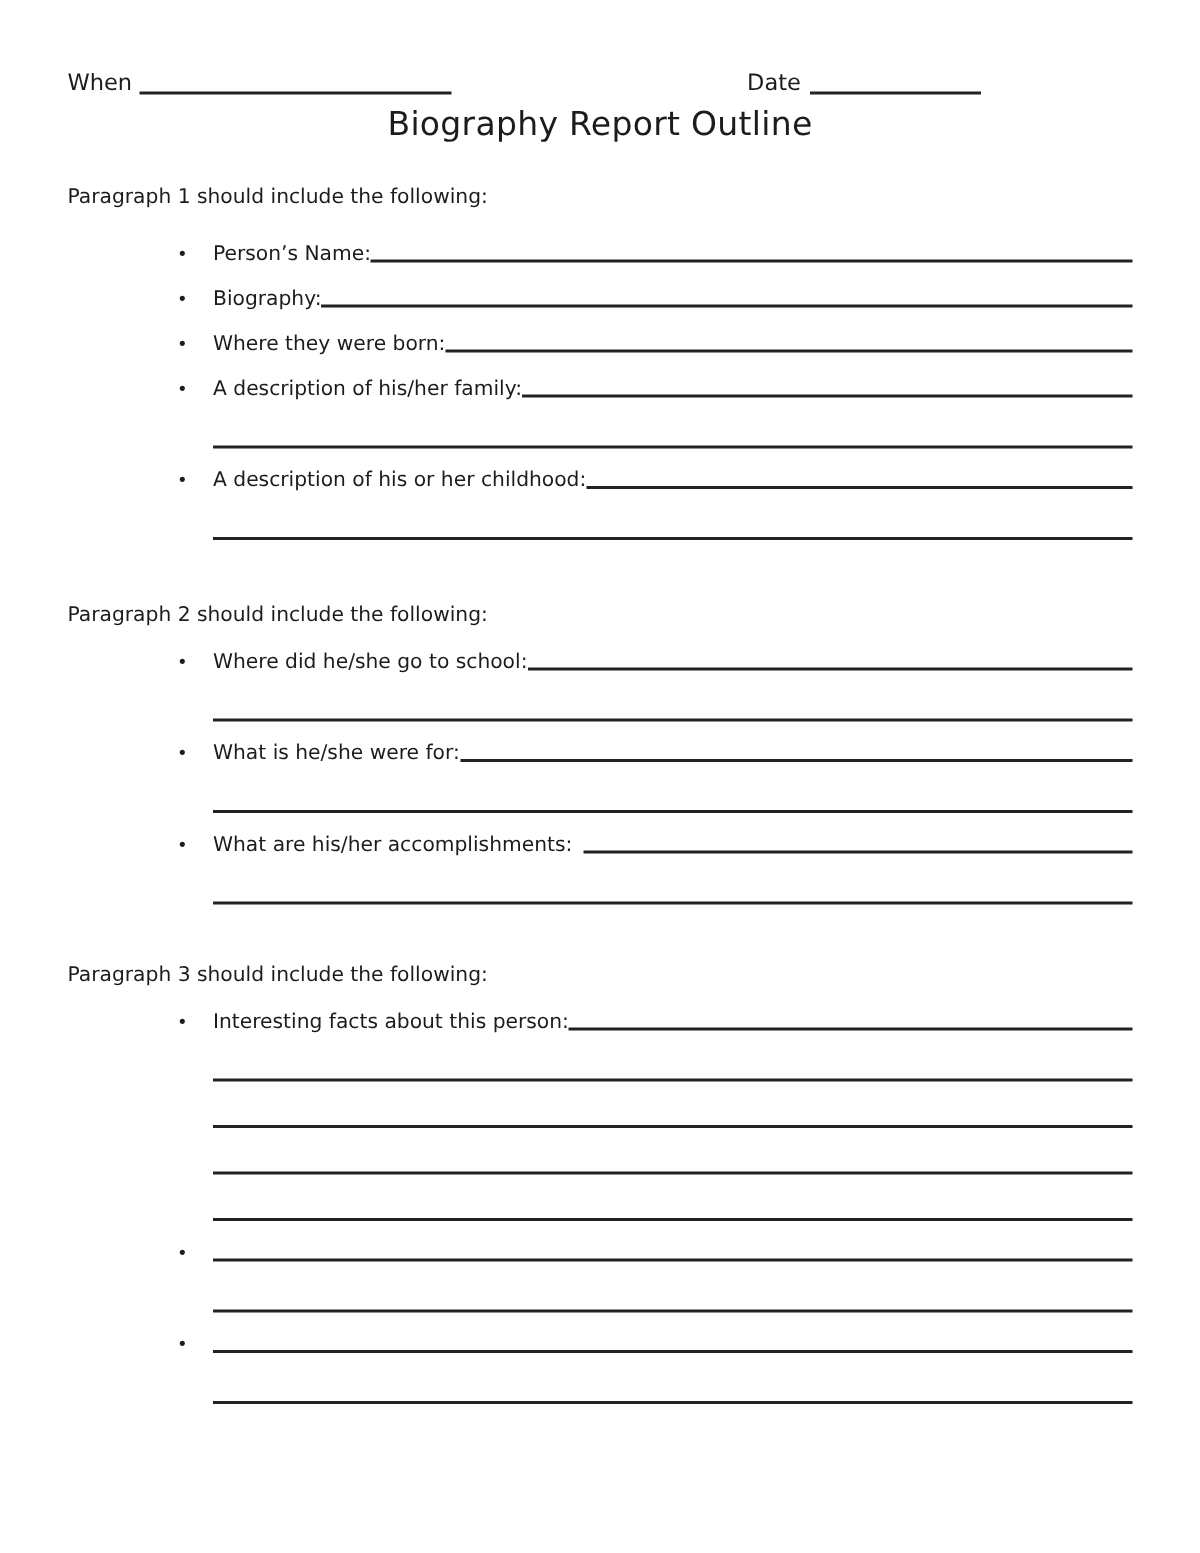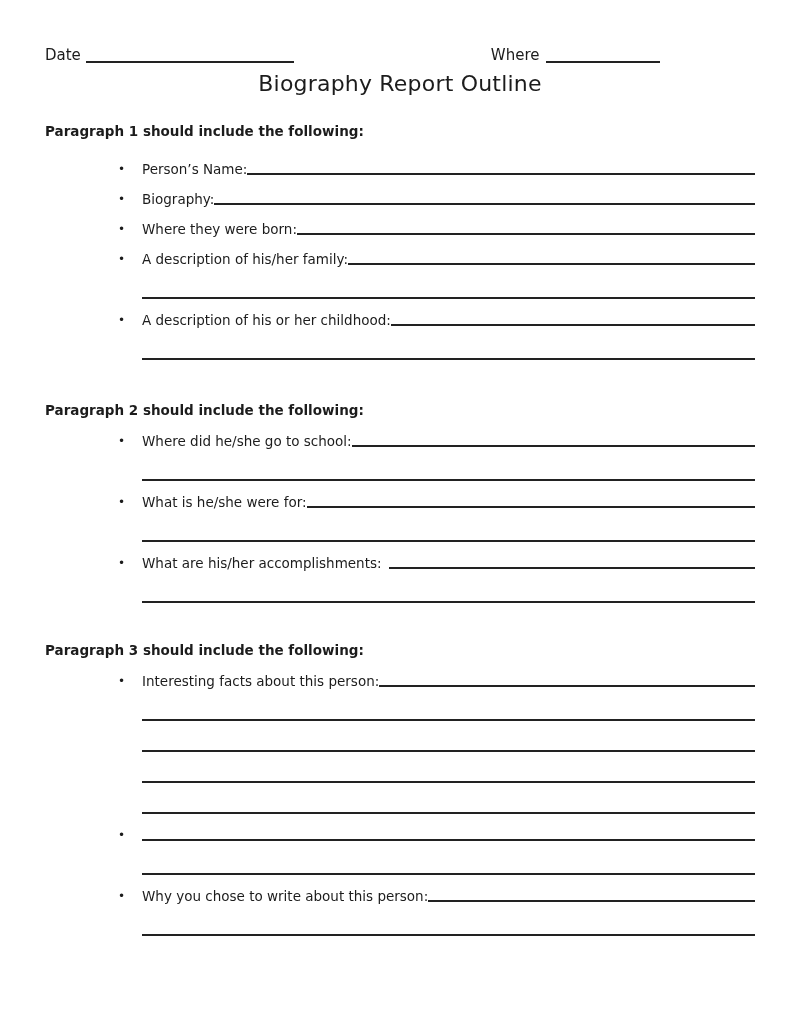--- a/index.html
+++ b/index.html
@@ -32,45 +32,45 @@
     width: 100%;
     text-align: center;
     font-size: 22px;
     letter-spacing: 0.2px;
   }
   
   .section { position: absolute; left: 45px; right: 45px; font-size: 13.5px; }
   .s1 { top: 121px; }
   .s2 { top: 400px; }
   .s3 { top: 640px; }
-  .heading { line-height: 20px; white-space: nowrap; font-weight: bold; }
+  .heading { line-height: 20px; white-space: nowrap; }
   .s1 .items { margin-top: 7px; }
   .s2 .items, .s3 .items { margin-top: 0; }
   .item {
     display: flex;
     align-items: flex-end;
     height: 30px;
     padding-left: 73px;
   }
   .bullet { width: 24px; font-size: 12px; padding-bottom: 2px; }
   .item-label { white-space: nowrap; padding-bottom: 1px; text-align: center; }
   .fill { flex: 1; border-bottom: 2px solid #222; margin-bottom: 3px; }
   .gap .fill { margin-left: 7px; }
   .cont { height: 29px; margin-left: 97px; border-bottom: 2px solid #222; }
 </style>
 </head>
 <body>
 
 <div class="page">
 
   <div class="hdr">
-    <span class="hdr-label">Date</span>
+    <span class="hdr-label">When</span>
     <span class="blank name-line"></span>
     <span class="hdr-spacer"></span>
-    <span class="hdr-label">Where</span>
+    <span class="hdr-label">Date</span>
     <span class="blank date-line"></span>
   </div>
 
   <div class="title">Biography Report Outline</div>
 
   <section class="section s1">
     <div class="heading">Paragraph 1 should include the following:</div>
     <div class="items">
       <div class="item">
         <span class="bullet">•</span>
@@ -138,20 +138,19 @@
       <div class="cont"></div>
       <div class="cont"></div>
       <div class="cont"></div>
       <div class="item">
         <span class="bullet">•</span>
         <span class="fill"></span>
       </div>
       <div class="cont"></div>
       <div class="item">
         <span class="bullet">•</span>
-        <span class="item-label">Why you chose to write about this person:</span>
         <span class="fill"></span>
       </div>
       <div class="cont"></div>
     </div>
   </section>
 
 </div>
 
 </body></html>

